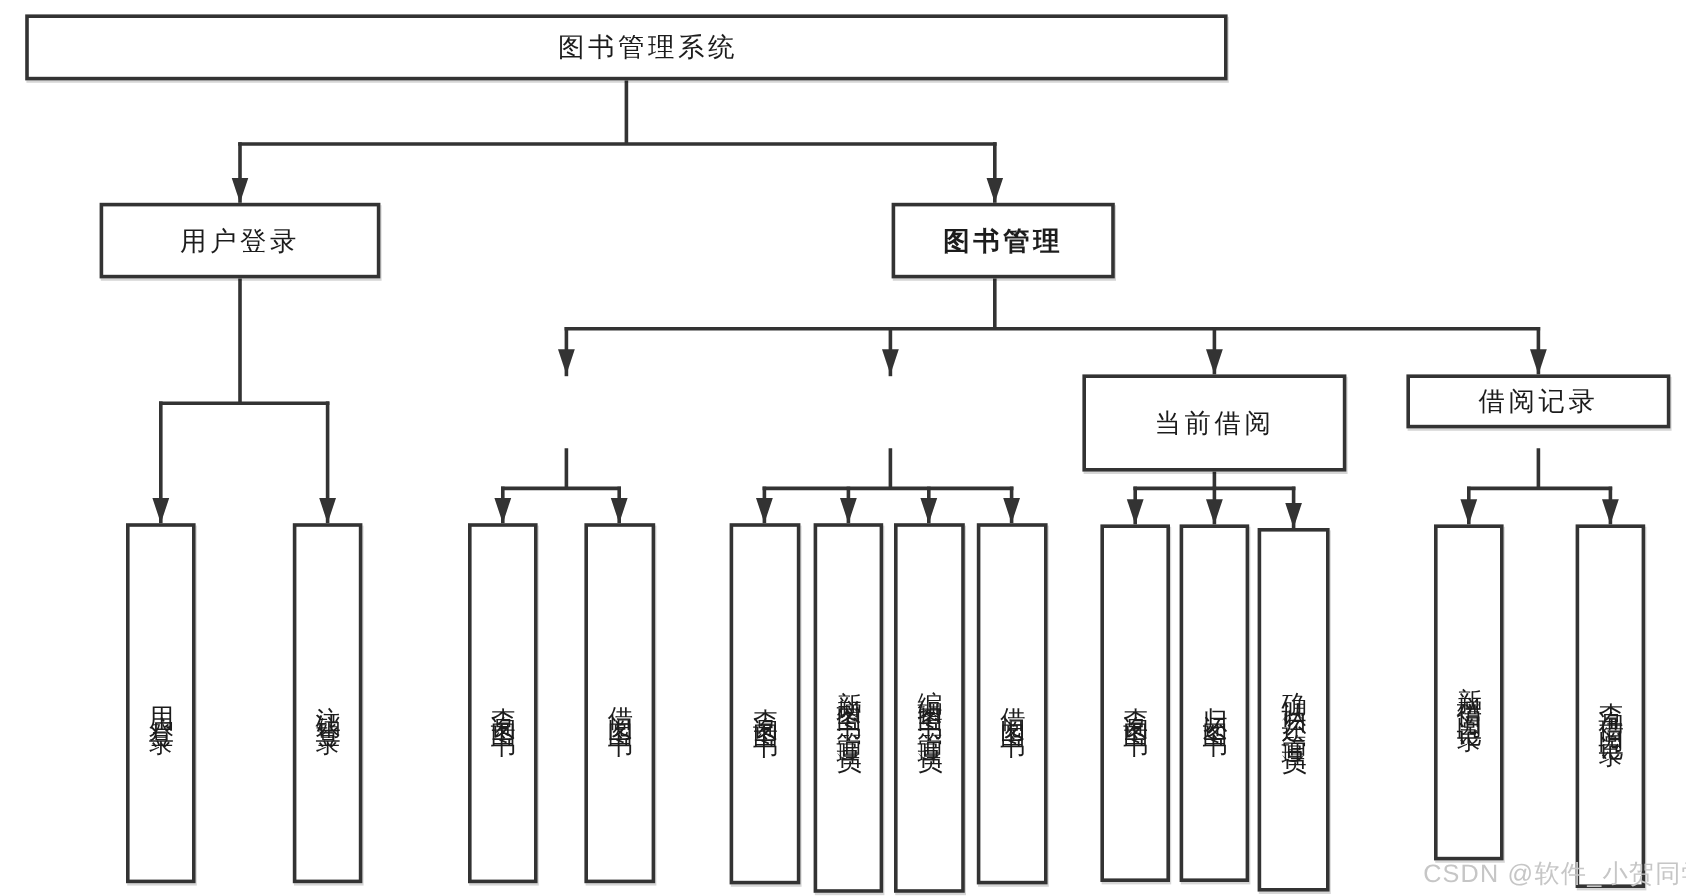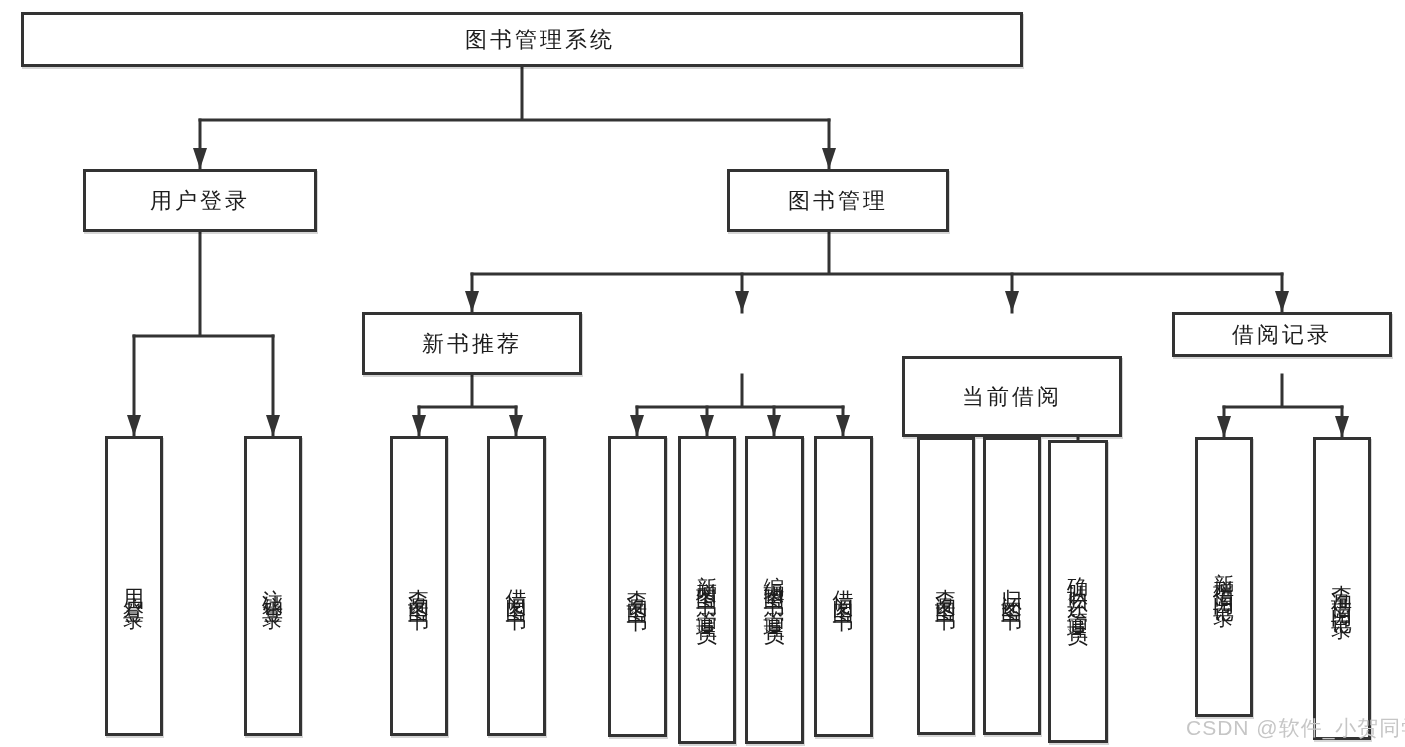--- a/index.html
+++ b/index.html
@@ -95,28 +95,25 @@
     </g>
   </svg>
 
   <div class="box h-box" style="left:21px; top:12px; width:1002px; height:55px;padding-left:36px;">
     <span>图书管理系统</span>
   </div>
 
   <div class="box h-box" style="left:83px; top:169px; width:234px; height:63px;">
     <span>用户登录</span>
   </div>
-  <div class="box h-box" style="left:727px; top:169px; width:222px; height:63px;">
+  <div class="box h-box" style="left:743px; top:169px; width:186px; height:63px;font-weight:bold;">
     <span>图书管理</span>
   </div>
 
-  <div class="box h-box" style="left:362px; top:312px; width:220px; height:63px;">
-    <span>新书推荐</span>
-  </div>
-  <div class="box h-box" style="left:902px; top:312px; width:220px; height:81px;margin-top:44px;">
+  <div class="box h-box" style="left:902px; top:312px; width:220px; height:81px;">
     <span>当前借阅</span>
   </div>
   <div class="box h-box" style="left:1172px; top:312px; width:220px; height:45px;">
     <span>借阅记录</span>
   </div>
 
   <div class="box v-box" style="left:105px; top:436px; width:58px; height:300px;">
     <span>用户登录</span>
   </div>
   <div class="box v-box" style="left:244px; top:436px; width:58px; height:300px;">

